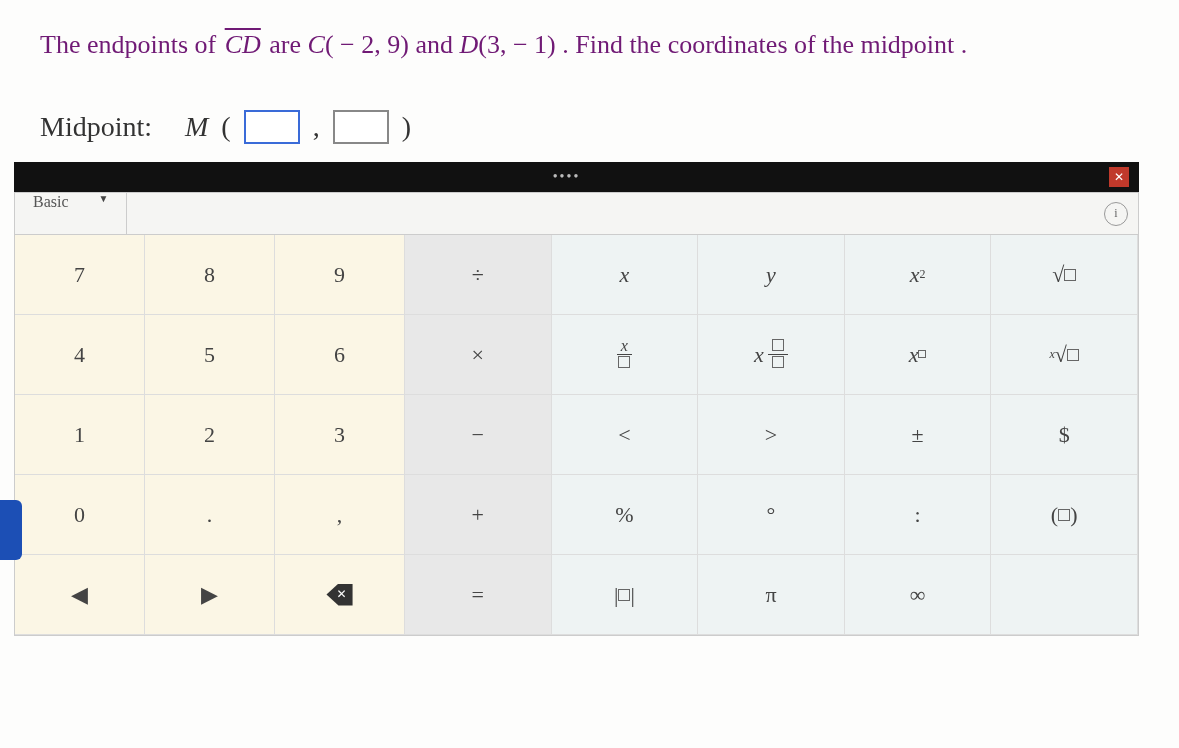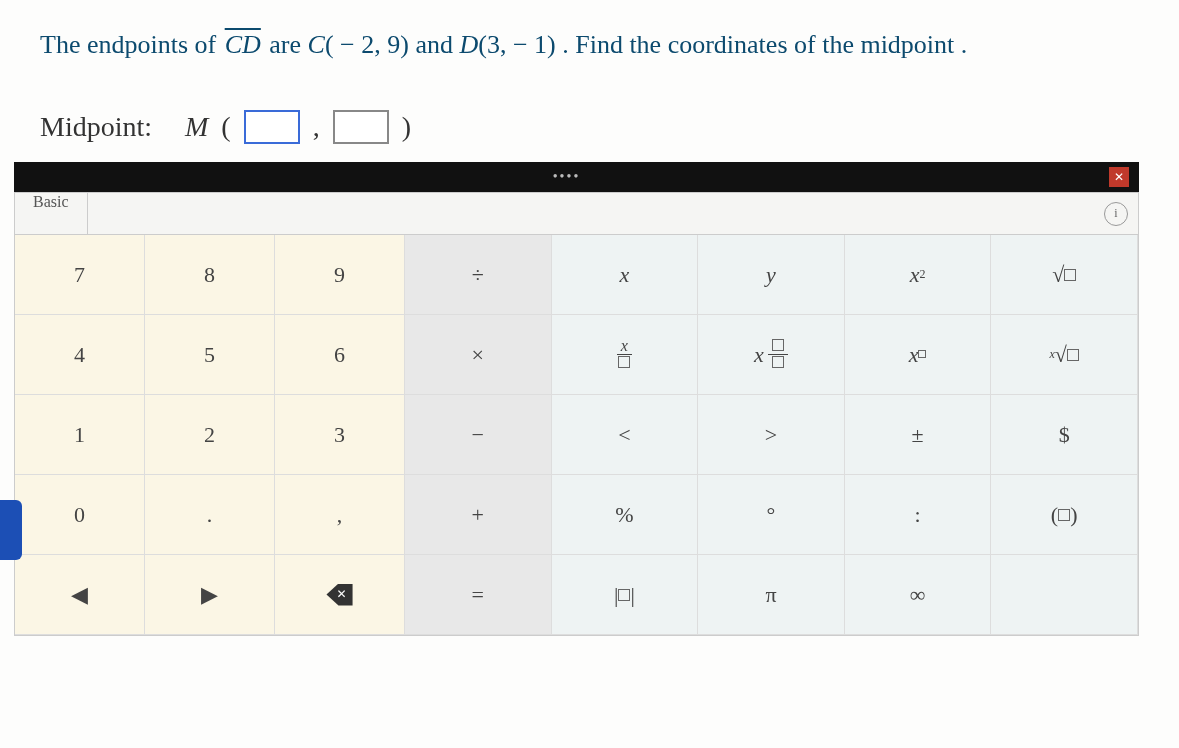--- a/index.html
+++ b/index.html
@@ -8,21 +8,21 @@
     height: 748px;
     font-family: Georgia, 'Times New Roman', serif;
     background: #fdfdfc;
     color: #333;
     overflow: hidden;
     position: relative;
   }
   .problem {
     padding: 30px 40px 10px 40px;
     font-size: 26px;
-    color: #0c4a6e;
+    color: #701a75;
   }
   .overline {
     text-decoration: overline;
     font-style: italic;
     padding: 0 2px;
   }
   .math-i { font-style: italic; }
   .midpoint-row {
     padding: 40px 40px 10px 40px;
     font-size: 28px;
@@ -78,21 +78,20 @@
   .mode-dd {
     display: flex;
     align-items: flex-start;
     gap: 30px;
     padding: 0 18px;
     font-size: 16px;
     color: #555;
     border-right: 1px solid #ccc;
     height: 100%;
     cursor: pointer;
-    flex-direction: column;
   }
   .mode-dd .caret { font-size: 10px; color: #444; }
   .spacer { flex: 1; }
   .info-icon {
     width: 24px; height: 24px;
     border-radius: 50%;
     border: 1px solid #999;
     display: flex; align-items: center; justify-content: center;
     font-size: 12px; color: #666;
     margin-right: 10px;

